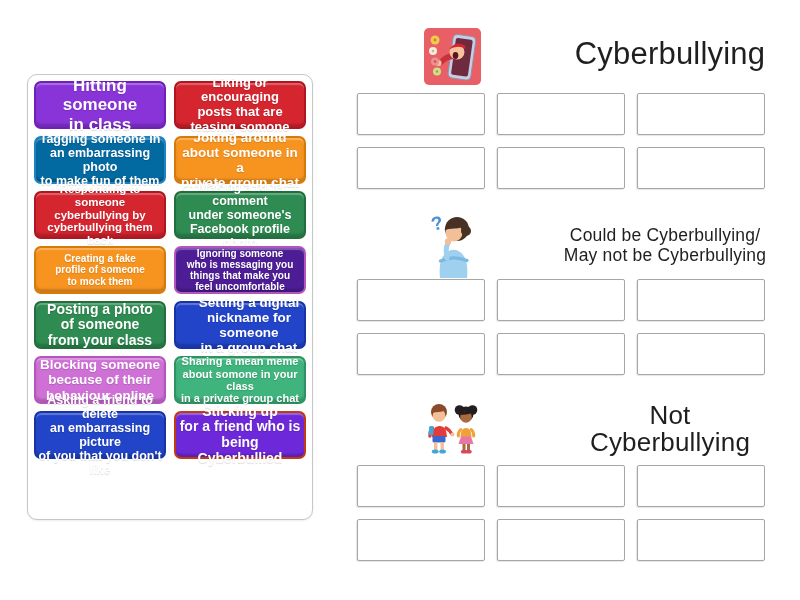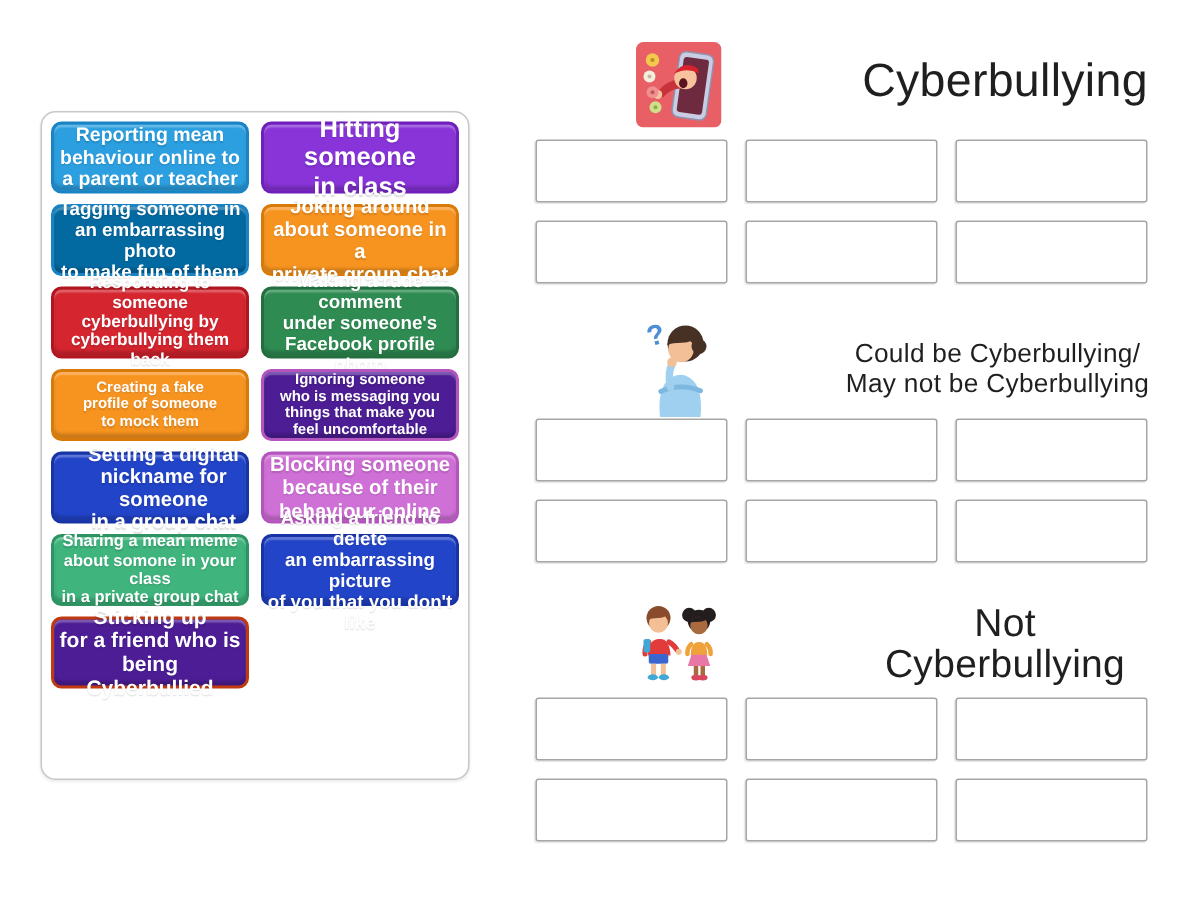--- a/index.html
+++ b/index.html
@@ -50,57 +50,60 @@
   .slot{
     background:#fff;border:1px solid #a6a6a6;border-radius:2px;
     box-shadow:-1px 1px 1px rgba(0,0,0,0.10);
   }
 </style>
 </head>
 <body>
 
 <div class="word-bank">
   <div class="cards-grid">
-      <div class="card" style="background: rgb(43, 159, 223); border-color: rgb(26, 131, 196); font-size: 13px;">Reporting mean
-behaviour online to
-a parent or teacher</div>
       <div class="card" style="background: rgb(136, 52, 216); border-color: rgb(111, 31, 186); font-size: 17px;">Hitting someone
 in class</div>
+      <div class="card" style="background: rgb(213, 37, 47); border-color: rgb(176, 22, 32); font-size: 13px;">Liking or encouraging
+posts that are
+teasing somone</div>
       <div class="card" style="background: #0369a1; border-color: rgb(26, 131, 196); font-size: 12.5px;">Tagging someone in
 an embarrassing photo
 to make fun of them</div>
       <div class="card" style="background: rgb(247, 148, 32); border-color: rgb(216, 122, 8); font-size: 13.5px;">Joking around
 about someone in a
 private group chat</div>
       <div class="card" style="background: rgb(213, 37, 47); border-color: rgb(176, 22, 32); font-size: 11.5px;">Responding to someone
 cyberbullying by
 cyberbullying them back</div>
       <div class="card" style="background: rgb(46, 139, 81); border-color: rgb(34, 110, 63); font-size: 12.5px;">Making a rude comment
 under someone's
 Facebook profile photo</div>
       <div class="card" style="background: rgb(247, 148, 32); border-color: rgb(216, 122, 8); font-size: 10px;">Creating a fake
 profile of someone
 to mock them</div>
       <div class="card" style="background: #4c1d95; border-color: rgb(179, 85, 189); font-size: 10px; text-align: center;">Ignoring someone
 who is messaging you
 things that make you
 feel uncomfortable</div>
+      <div class="card" style="background: rgb(46, 139, 81); border-color: rgb(34, 110, 63); font-size: 14px;">Posting a photo
+of someone
+from your class</div>
       <div class="card" style="background: rgb(34, 68, 200); border-color: rgb(23, 51, 166); font-size: 13.5px; padding-left: 20px;">Setting a digital
 nickname for someone
 in a group chat</div>
       <div class="card" style="background: rgb(207, 112, 214); border-color: rgb(179, 85, 189); font-size: 13.5px; text-align: center;">Blocking someone
 because of their
 behaviour online</div>
       <div class="card" style="background: rgb(63, 180, 125); border-color: rgb(46, 147, 99); font-size: 11px;">Sharing a mean meme
 about somone in your class
 in a private group chat</div>
       <div class="card" style="background: rgb(34, 68, 200); border-color: rgb(23, 51, 166); font-size: 12.5px;">Asking a friend to delete
 an embarrassing picture
 of you that you don't like</div>
-      <div class="card" style="background: #4c1d95; border-color: rgb(194, 58, 16); font-size: 14px;">Sticking up
+      <div class="card" style="background: #6d28d9; border-color: rgb(194, 58, 16); font-size: 14px;">Sticking up
 for a friend who is
 being Cyberbullied</div>
     </div>
 </div>
 
 <div class="group-image" id="g1-image">
   <svg width="57" height="57" viewBox="0 0 57 57">
     <rect x="0" y="0" width="57" height="57" rx="5" fill="#e85f66"></rect>
     <g transform="rotate(8 36 32)">
       <rect x="26" y="7" width="23" height="44" rx="4.5" fill="#c9cde4" stroke="#8f93ad" stroke-width="1"></rect>

